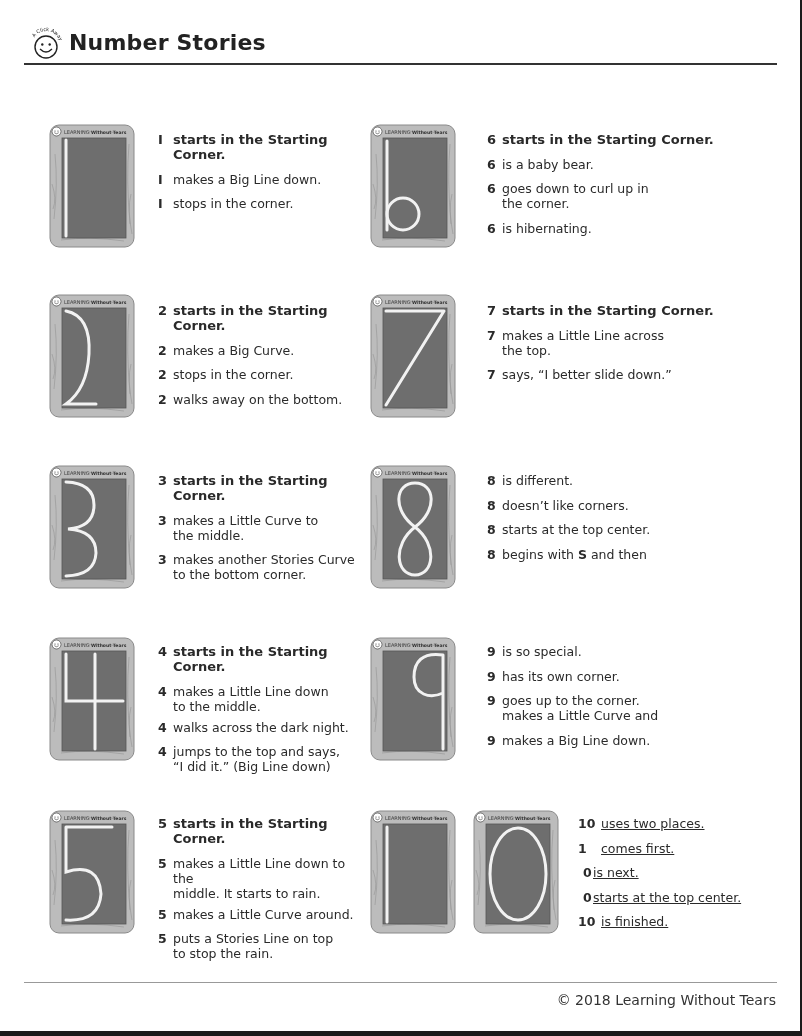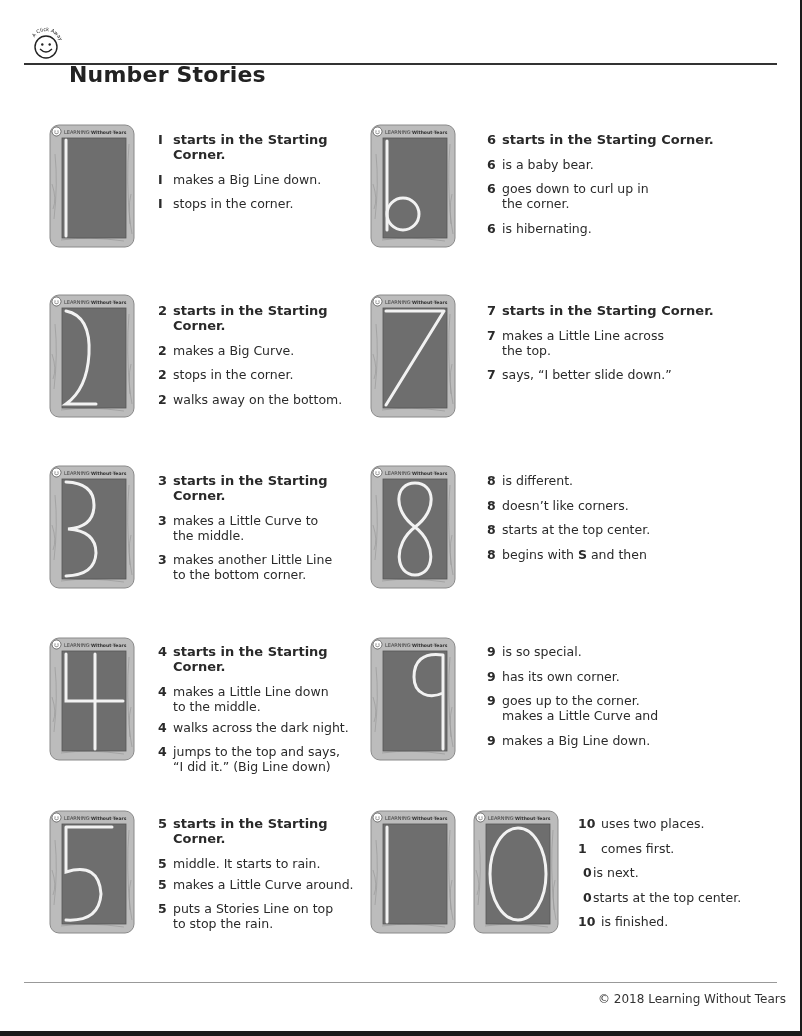--- a/index.html
+++ b/index.html
@@ -7,36 +7,36 @@
     width: 802px; height: 1036px; position: relative; overflow: hidden;
     background: #ffffff;
     font-family: "DejaVu Sans", sans-serif;
     color: #222;
   }
   .page-border-right { position: absolute; left: 800px; top: 0; width: 2px; height: 1036px; background: #1a1a1a; }
   .page-border-bottom { position: absolute; left: 0; top: 1031px; width: 802px; height: 5px; background: #1a1a1a; }
 
   .header { position: absolute; left: 24px; top: 24px; height: 40px; width: 753px; }
   .logo { position: absolute; left: 4px; top: 2px; width: 36px; height: 36px; }
-  .title { position: absolute; left: 45px; top: 6px; font-size: 22px; font-weight: bold; color: #222; letter-spacing: 0.2px; margin-top: 32px; }
+  .title { position: absolute; left: 45px; top: 6px; font-size: 22px; font-weight: bold; color: #222; letter-spacing: 0.2px; }
   .header-rule { position: absolute; left: 24px; top: 63px; width: 753px; height: 2px; background: #333; }
 
   .slate { position: absolute; width: 86px; height: 124px; }
   .slate svg { width: 100%; height: 100%; display: block; }
 
   .story { position: absolute; font-size: 12.5px; line-height: 15px; color: #2a2a2a; }
   .story .line { position: relative; padding-left: 15px; margin-bottom: 9.5px; }
   .story .line.first { font-weight: bold; font-size: 13px; }
   .story .num { position: absolute; left: 0; top: 0; font-weight: bold; }
   .story .txt { display: block; }
   .story.wide .line { padding-left: 23px; }
   .story .line .b { font-weight: bold; }
 
   .footer-rule { position: absolute; left: 24px; top: 982px; width: 753px; height: 1px; background: #999; }
-  .footer-text { position: absolute; right: 16px; top: 992px; font-size: 12px; color: #333; }
+  .footer-text { position: absolute; right: 26px; top: 992px; font-size: 14px; color: #333; }
 </style>
 </head>
 <body>
 
 <div class="page-border-right"></div>
 <div class="page-border-bottom"></div>
 
 <div class="header">
   <svg class="logo" viewBox="0 0 36 36">
     <circle cx="18" cy="21" r="11" fill="#fff" stroke="#222" stroke-width="1.4"></circle>
@@ -180,21 +180,21 @@
       <span class="num">3</span>
       <span class="txt">starts in the Starting Corner.</span>
     </div>
   <div class="line">
       <span class="num">3</span>
       <span class="txt">makes a Little Curve to</span>
       <span class="txt">the middle.</span>
     </div>
   <div class="line">
       <span class="num">3</span>
-      <span class="txt">makes another Little Line</span>
+      <span class="txt">makes another Stories Curve</span>
       <span class="txt">to the bottom corner.</span>
     </div>
 </div>
 
 <div class="slate" style="left:370px; top:465px;">
   <svg viewBox="0 0 86 124">
     <use href="#slate-frame"></use>
     <text x="15" y="10" font-size="5" fill="#444" font-family="DejaVu Sans, sans-serif">LEARNING</text>
     <text x="42" y="10" font-size="4.5" font-weight="bold" fill="#333" font-family="DejaVu Sans, sans-serif">Without Tears</text>
     <path d="M45 18 C25 18 22 45 45 62 C68 80 64 110 45 110 C26 110 22 80 45 62 C68 45 65 18 45 18 Z" stroke="#f2f2f2" stroke-width="3" fill="none"></path>
@@ -284,20 +284,21 @@
     <path d="M17 17 L17 62 Q50 52 52 84 Q50 112 17 110 M17 17 L63 17" stroke="#f2f2f2" stroke-width="3" fill="none" stroke-linecap="round"></path>
   </svg>
 </div>
 <div class="story" style="left:158px; top:816px; width:210px;">
   <div class="line first">
       <span class="num">5</span>
       <span class="txt">starts in the Starting Corner.</span>
     </div>
   <div class="line" style="margin-bottom:6px">
       <span class="num">5</span>
+      <span class="txt">makes a Little Line down to the</span>
       <span class="txt">middle. It starts to rain.</span>
     </div>
   <div class="line">
       <span class="num">5</span>
       <span class="txt">makes a Little Curve around.</span>
     </div>
   <div class="line">
       <span class="num">5</span>
       <span class="txt">puts a Stories Line on top</span>
       <span class="txt">to stop the rain.</span>
@@ -313,21 +314,21 @@
   </svg>
 </div>
 <div class="slate" style="left:473px; top:810px;">
   <svg viewBox="0 0 86 124">
     <use href="#slate-frame"></use>
     <text x="15" y="10" font-size="5" fill="#444" font-family="DejaVu Sans, sans-serif">LEARNING</text>
     <text x="42" y="10" font-size="4.5" font-weight="bold" fill="#333" font-family="DejaVu Sans, sans-serif">Without Tears</text>
     <ellipse cx="45" cy="64" rx="28" ry="46" stroke="#f2f2f2" stroke-width="3" fill="none"></ellipse>
   </svg>
 </div>
-<div class="story wide" style="left:578px; top:816px; width:200px;">
+<div class="story wide" style="left:578px; top:816px; width:200px;text-decoration:underline;">
   <div class="line">
       <span class="num">10</span>
       <span class="txt">uses two places.</span>
     </div>
   <div class="line">
       <span class="num">1</span>
       <span class="txt">comes first.</span>
     </div>
   <div class="line">
       <span class="num" style="left:5px">0</span>

